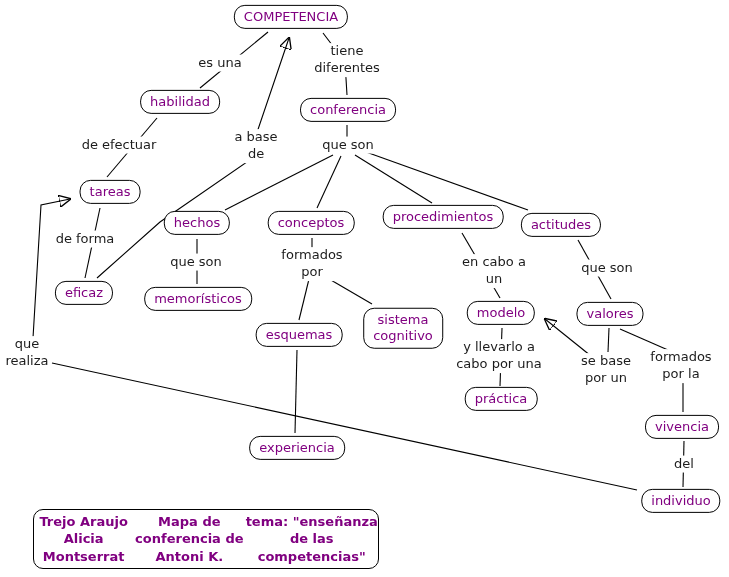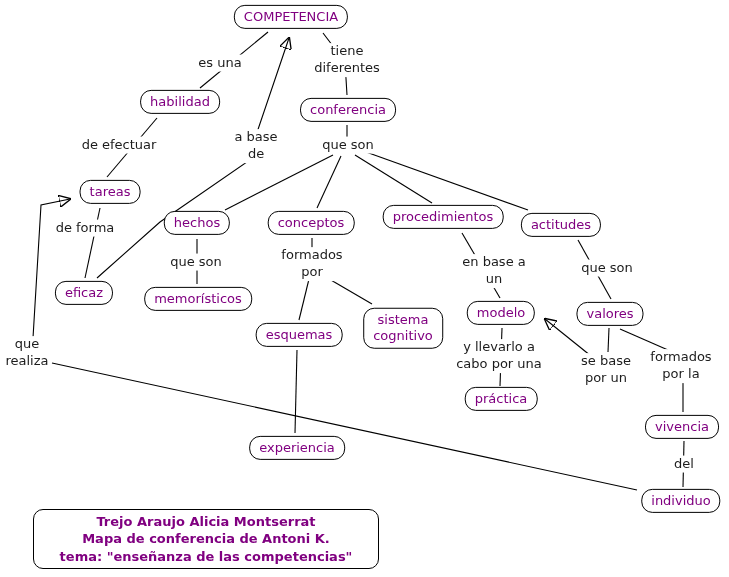--- a/index.html
+++ b/index.html
@@ -42,25 +42,25 @@
     text-align:center;
     line-height:1.3;
   }
   .credit{
     position:absolute;
     left:33px;top:509px;
     width:344px;height:58px;
     border:1.3px solid var(--line);
     border-radius:10px;
     background:var(--bg);
-    display:flex;flex-direction:column;justify-content:center;align-items:center;
+    display:flex;flex-direction:row;justify-content:center;align-items:center;
     color:var(--purple);
     font-weight:bold;
     line-height:1.33;
-    text-align:right;
+    text-align:center;
   }
 </style>
 </head>
 <body>
 
 <div id="canvas">
 
   <svg id="connectors" viewBox="0 0 729 577">
     <defs>
       <marker id="arrow" viewBox="0 0 10 10" refX="9" refY="5" markerWidth="11" markerHeight="11" orient="auto-start-reverse">
@@ -94,25 +94,25 @@
     <path d="M33 338 L41 205 L70 199" marker-end="url(#arrow)"></path>
   </svg>
 
   <span class="lbl" style="left:220px;top:63px">es una</span>
   <span class="lbl" style="left:347px;top:60px">tiene
 diferentes</span>
   <span class="lbl" style="left:119px;top:145px">de efectuar</span>
   <span class="lbl" style="left:256px;top:146px">a base
 de</span>
   <span class="lbl" style="left:348px;top:145px">que son</span>
-  <span class="lbl" style="left:85px;top:228px">de forma</span>
+  <span class="lbl" style="left:85px;top:239px">de forma</span>
   <span class="lbl" style="left:196px;top:262px">que son</span>
   <span class="lbl" style="left:312px;top:264px">formados
 por</span>
-  <span class="lbl" style="left:494px;top:271px">en base a
+  <span class="lbl" style="left:494px;top:271px">en cabo a
 un</span>
   <span class="lbl" style="left:607px;top:268px">que son</span>
   <span class="lbl" style="left:27px;top:353px">que
 realiza</span>
   <span class="lbl" style="left:499px;top:356px">y llevarlo a
 cabo por una</span>
   <span class="lbl" style="left:606px;top:370px">se base
 por un</span>
   <span class="lbl" style="left:681px;top:366px">formados
 por la</span>

